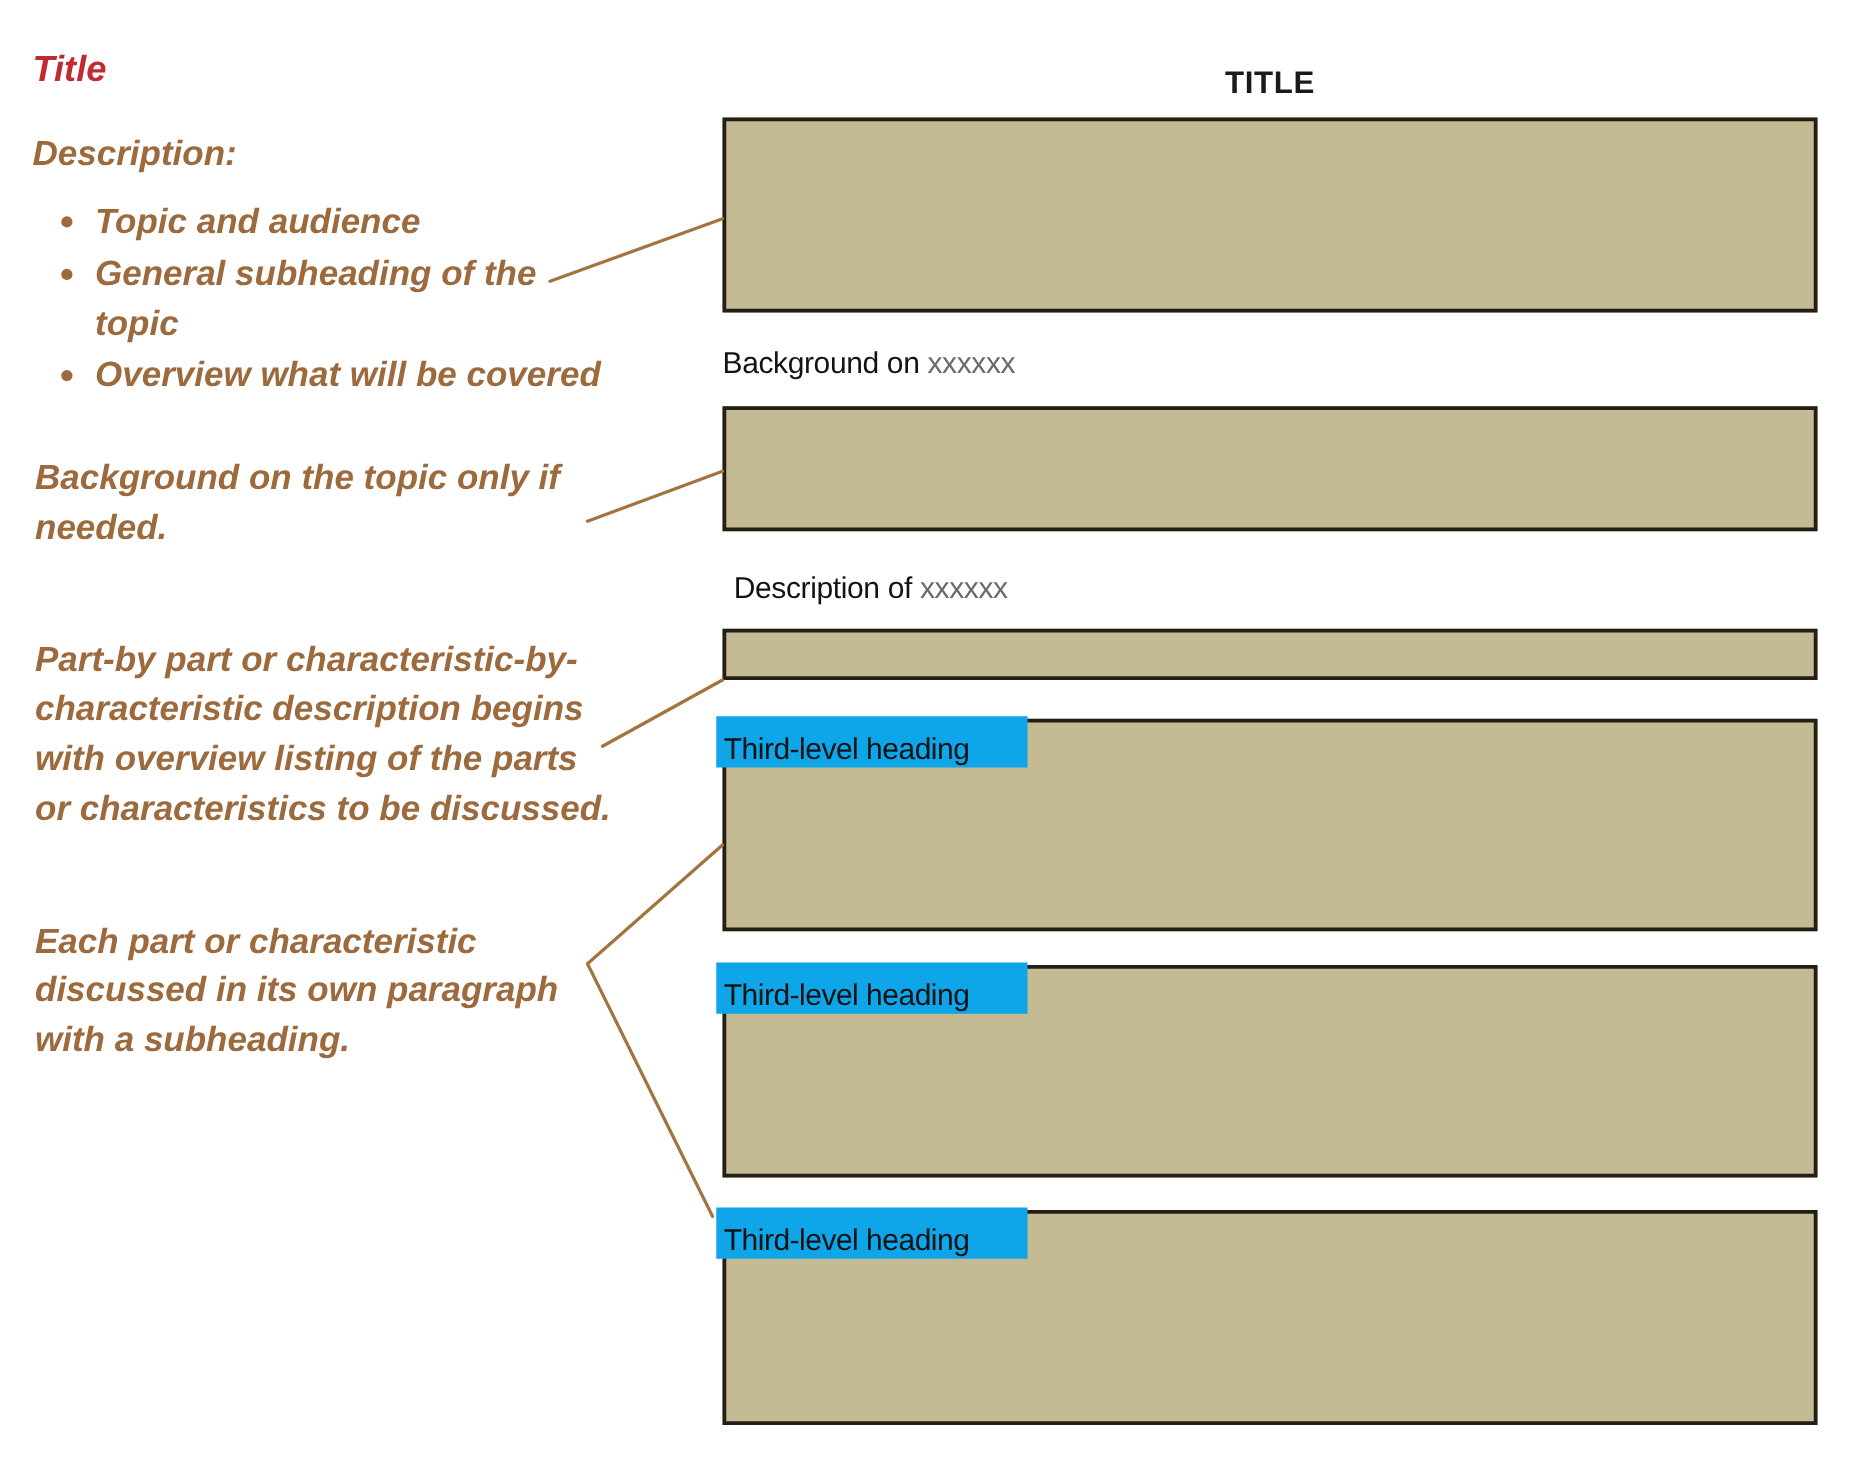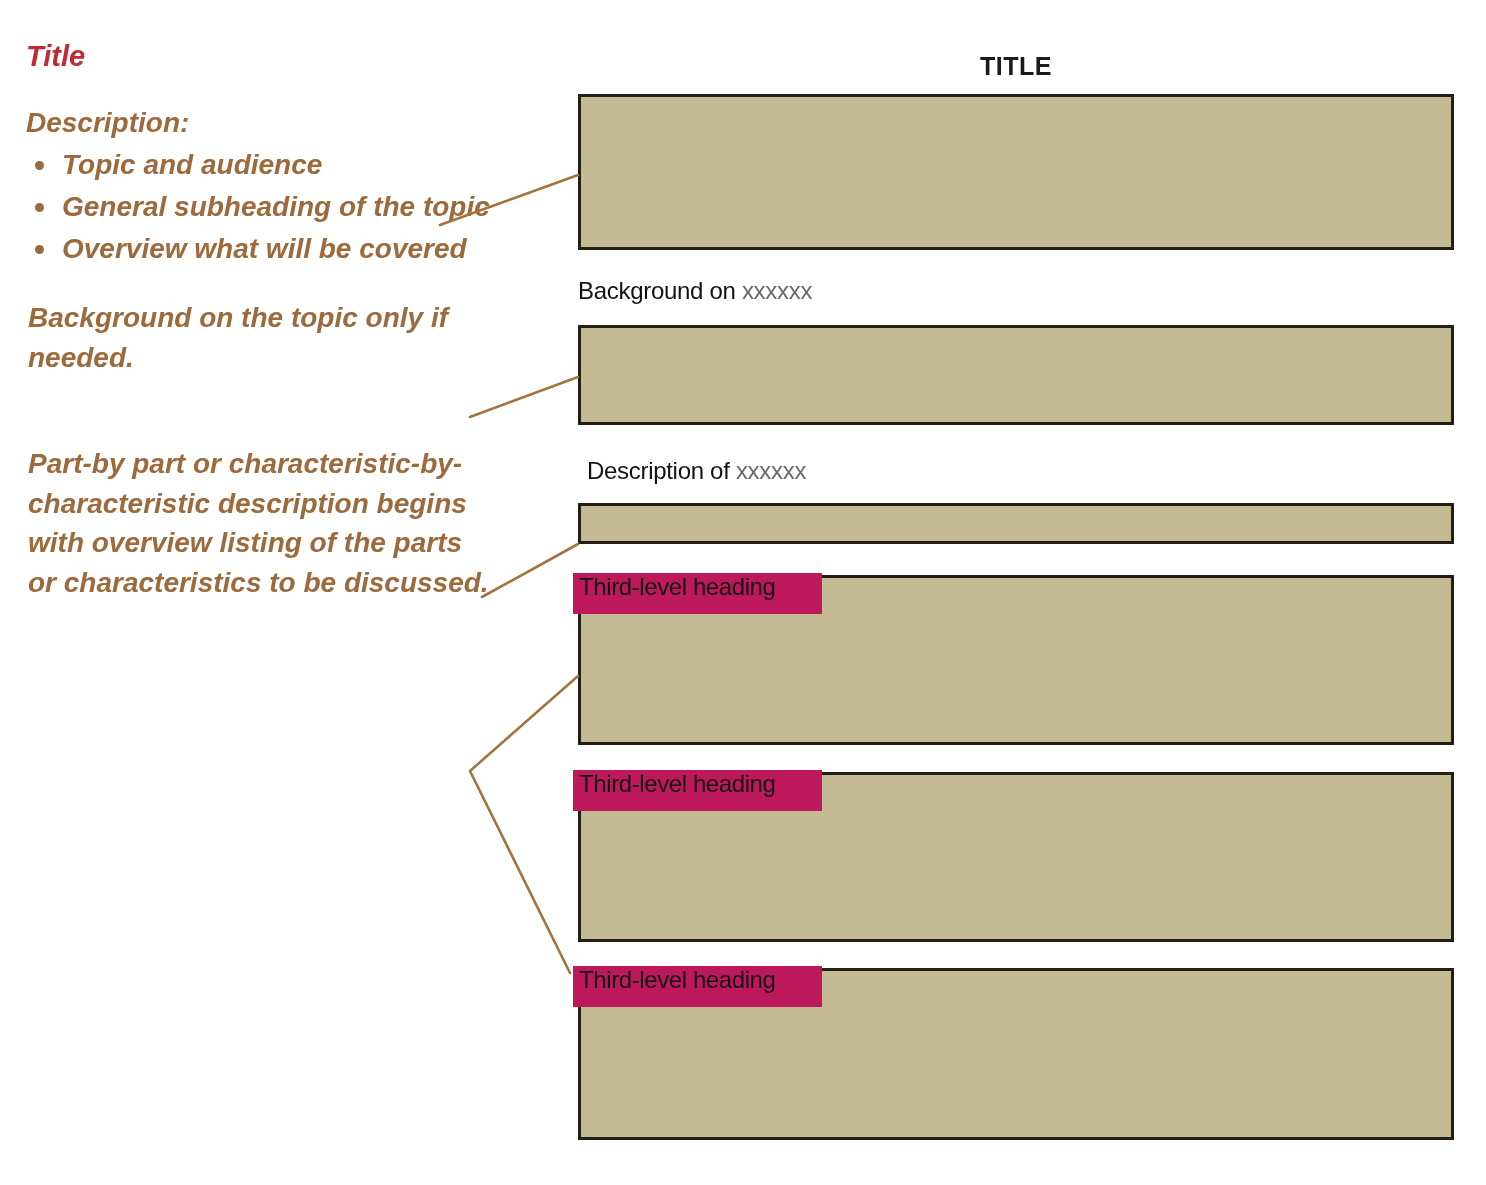--- a/index.html
+++ b/index.html
@@ -50,21 +50,21 @@
     font-family: "Liberation Sans", sans-serif;
     margin: 0;
   }
 
   .ann-lead {
     margin: 0 0 2px 0;
   }
 
   ul.ann-list {
     list-style: none;
-    margin: 0;
+    margin: 14px;
     padding: 0;
   }
   ul.ann-list li {
     position: relative;
     padding-left: 36px;
     margin: 0 0 2px 0;
     color: #9C6A3C;
     font-style: italic;
     font-weight: bold;
     font-size: 28px;
@@ -116,24 +116,24 @@
     font-family: "Liberation Sans", sans-serif;
     letter-spacing: -0.3px;
   }
   .sec-label .xs {
     color: #6b6b6b;
   }
 
   
   .hd-plate {
     position: absolute;
-    background: #be185d;
+    background: #0ea5e9;
     z-index: 5;
     display: flex;
-    align-items: flex-start;
+    align-items: flex-end;
     padding-left: 6px;
     box-sizing: border-box;
   }
   .hd-plate span {
     font-size: 24px;
     color: #131313;
     white-space: nowrap;
     letter-spacing: -0.4px;
     font-family: "Liberation Sans", sans-serif;
   }
@@ -169,20 +169,21 @@
     <div class="gap-a"></div>
 
     <div class="ann-block ann-p">Background on the topic only if needed.</div>
 
     <div class="gap-b"></div>
 
     <div class="ann-block ann-p">Part-by part or characteristic-by-characteristic description begins with overview listing of the parts or characteristics to be discussed.</div>
 
     <div class="gap-c"></div>
 
+    <div class="ann-block ann-p">Each part or characteristic discussed in its own paragraph with a subheading.</div>
   </div>
 
   <svg id="leaders" viewBox="0 0 1486 1185">
 
     <path d="M 440 225 L 578 175" fill="none" stroke="#A4743F" stroke-width="2.6" stroke-linecap="round"></path>
 
     <path d="M 470 417 L 578 377" fill="none" stroke="#A4743F" stroke-width="2.6" stroke-linecap="round"></path>
 
     <path d="M 482 597 L 578 544" fill="none" stroke="#A4743F" stroke-width="2.6" stroke-linecap="round"></path>
 

